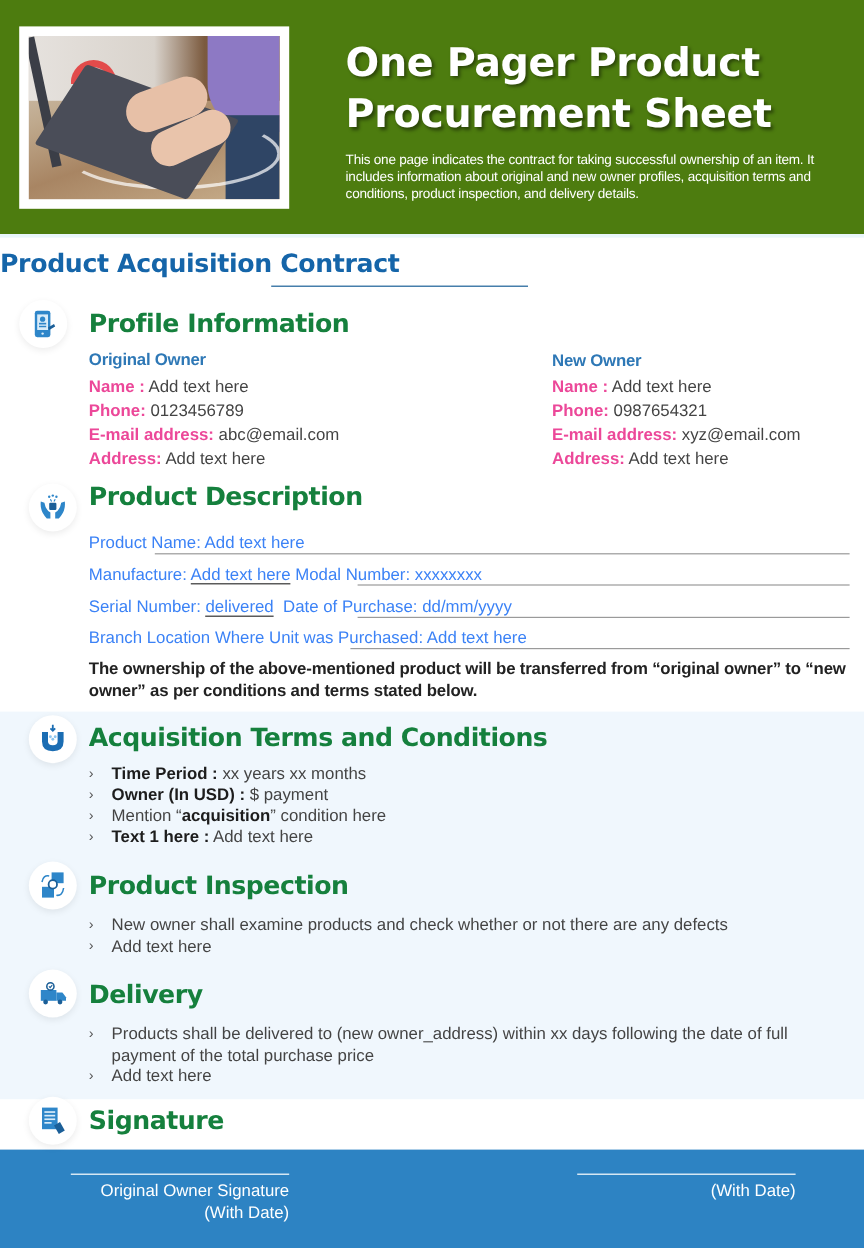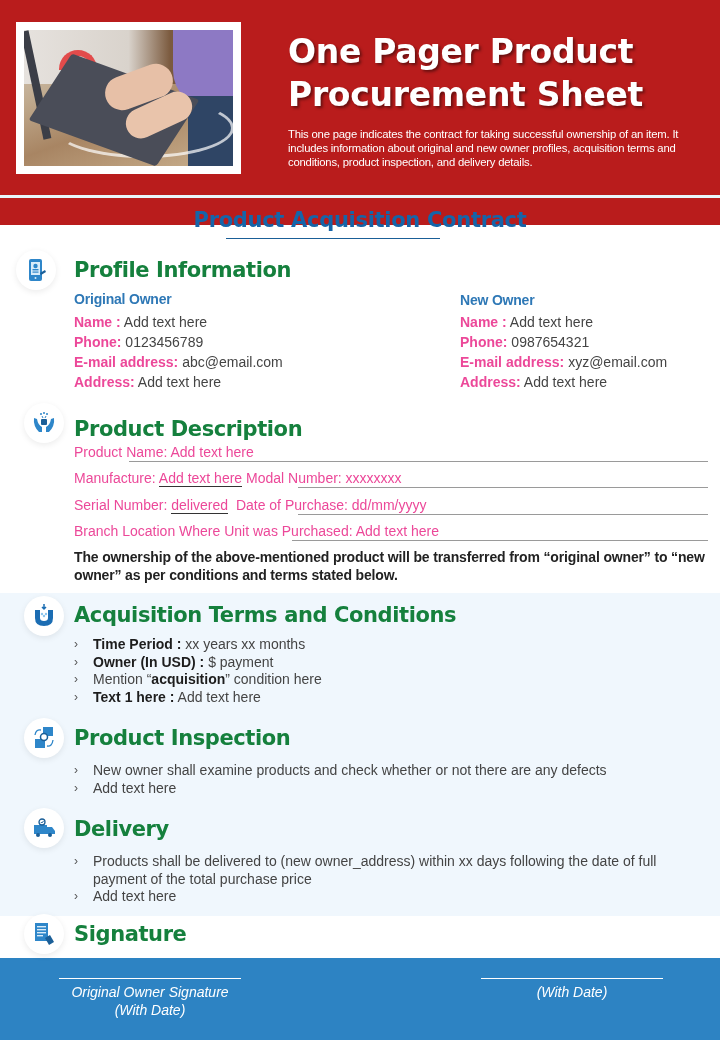--- a/index.html
+++ b/index.html
@@ -1,71 +1,71 @@
 <!DOCTYPE html>
 <html><head>
 <meta charset="utf-8">
 <style>
   * { box-sizing: border-box; margin: 0; padding: 0; }
   html, body { width: 720px; height: 1040px; background: #ffffff; overflow: hidden; }
   body { font-family: "Liberation Sans", sans-serif; color: #222; position: relative; }
 
   
-  .header { position: absolute; left: 0; top: 0; width: 720px; height: 225px; background: #b91c1c; }
+  .header { position: absolute; left: 0; top: 0; width: 720px; height: 195px; background: #4d7c0f; }
   .photo-frame { position: absolute; left: 16px; top: 22px; width: 225px; height: 152px; background: #fff; padding: 8px; }
   .photo { width: 100%; height: 100%; position: relative; overflow: hidden;
            background: linear-gradient(160deg, #d8cfc4 0%, #bfa98d 35%, #a88563 60%, #c9b08e 100%); }
   .photo .wall { position: absolute; left: 0; top: 0; width: 100%; height: 40%; background: linear-gradient(90deg,#e6e2de 0%, #d9d3cc 50%, #7b5a3e 70%, #6b4c33 100%); }
   .photo .sleeve { position: absolute; right: 0; top: 0; width: 60px; height: 80px; background: #8d79c4; border-bottom-left-radius: 40px; }
   .photo .jeans { position: absolute; right: 0; bottom: 0; width: 45px; height: 70px; background: #2f4565; }
   .photo .laptop { position: absolute; left: 15px; top: 45px; width: 150px; height: 70px; background: #4a4d58; transform: skewX(-18deg) rotate(18deg); border-radius: 3px; }
   .photo .screen { position: absolute; left: 8px; top: 0; width: 8px; height: 110px; background: #3b3e47; transform: rotate(-12deg); }
   .photo .hand { position: absolute; left: 80px; top: 40px; width: 70px; height: 34px; background: #e7c0a7; border-radius: 18px; transform: rotate(-20deg); }
   .photo .hand2 { position: absolute; left: 100px; top: 70px; width: 70px; height: 30px; background: #e9c4ab; border-radius: 16px; transform: rotate(-25deg); }
   .photo .headphones { position: absolute; left: 35px; top: 20px; width: 38px; height: 20px; border: 6px solid #e24b4b; border-bottom: none; border-radius: 20px 20px 0 0; }
   .photo .table-edge { position: absolute; left: 30px; bottom: 8px; width: 180px; height: 60px; border: 3px solid rgba(255,255,255,.7); border-radius: 50%; border-top-color: transparent; border-left-color: transparent; }
 
   .title { position: absolute; left: 288px; top: 30px; width: 420px; font-family: "DejaVu Sans", sans-serif; font-weight: bold; font-size: 33px; line-height: 43px; color: #ffffff; text-shadow: 2px 2px 3px rgba(0,0,0,.45); letter-spacing: -0.3px; }
   .subtitle { position: absolute; left: 288px; top: 127px; width: 410px; font-size: 11.3px; line-height: 14px; color: #ffffff; letter-spacing: -0.2px; }
 
   .thin-line { position: absolute; left: 0; top: 195px; width: 720px; height: 3px; background: #e9f6fb; }
 
   
-  .contract-title { position: absolute; left: 0; top: 208px; width: 720px; text-align: center; font-family: "DejaVu Sans", sans-serif; font-weight: bold; font-size: 21px; color: #1565a9; letter-spacing: -0.3px; }
+  .contract-title { position: absolute; left: 0; top: 208px; width: 720px; font-family: "DejaVu Sans", sans-serif; font-weight: bold; font-size: 21px; color: #1565a9; letter-spacing: -0.3px; }
   .contract-underline { position: absolute; left: 226px; top: 238px; width: 214px; height: 1px; background: #1a5f97; }
 
   
   .band-light { position: absolute; left: 0; top: 593px; width: 720px; height: 323px; background: #f0f7fd; }
   .footer { position: absolute; left: 0; top: 958px; width: 720px; height: 82px; background: #2d83c3; }
 
   
   .icon-circle { position: absolute; width: 40px; height: 40px; border-radius: 50%; background: #ffffff; box-shadow: 0 2px 6px rgba(0,0,0,.08); display: flex; align-items: center; justify-content: center; }
   .icon-circle svg { width: 26px; height: 26px; }
 
   .sec-title { position: absolute; left: 74px; font-family: "DejaVu Sans", sans-serif; font-weight: bold; font-size: 21px; color: #15803d; letter-spacing: -0.4px; }
 
   
   .owner-head { position: absolute; font-size: 14px; font-weight: bold; color: #2e78b6; letter-spacing: -0.2px; }
   .kv { position: absolute; font-size: 14px; line-height: 20px; color: #444; white-space: nowrap; }
   .kv b { color: #ec4899; }
 
   
-  .pd-line { position: absolute; left: 74px; width: 634px; font-size: 14px; color: #ec4899; height: 20px; line-height: 20px; white-space: nowrap; }
+  .pd-line { position: absolute; left: 74px; width: 634px; font-size: 14px; color: #3b82f6; height: 20px; line-height: 20px; white-space: nowrap; }
   .pd-line .rule { position: absolute; bottom: 0; height: 1px; background: #9a9a9a; right: 0; }
   .pd-line u { text-decoration: none; border-bottom: 1px solid #333; }
   .pd-bold { position: absolute; left: 74px; top: 548px; width: 640px; font-size: 14px; font-weight: bold; line-height: 18px; color: #222; letter-spacing: -0.15px; }
 
   
   .blist { position: absolute; left: 74px; list-style: none; font-size: 14px; color: #444; }
   .blist li { position: relative; padding-left: 19px; line-height: 17.7px; }
   .blist li .chev { position: absolute; left: 0; top: 0; color: #555; font-size: 12px; }
   .blist li b { color: #1d1d1d; }
 
   
-  .sig { position: absolute; top: 978px; width: 182px; text-align: center; color: #ffffff; font-size: 14px; line-height: 18px; font-style: italic; }
+  .sig { position: absolute; top: 978px; width: 182px; text-align: right; color: #ffffff; font-size: 14px; line-height: 18px; }
   .sig .sig-line { height: 1px; background: #ffffff; margin-bottom: 4px; }
 </style>
 </head>
 <body>
 
 <div class="header">
   <div class="photo-frame">
     <div class="photo">
       <div class="wall"></div>
       <div class="headphones"></div>
@@ -121,21 +121,21 @@
   <svg viewBox="0 0 26 26">
     <path d="M3 8 Q2 16 8 22 L11 22 L11 17 Q7 15 6 9 Z" fill="#2e86c9"></path>
     <path d="M23 8 Q24 16 18 22 L15 22 L15 17 Q19 15 20 9 Z" fill="#2e86c9"></path>
     <rect x="10" y="9" width="6" height="6" rx="1" fill="#1b5f98"></rect>
     <circle cx="10" cy="4" r="1" fill="#2e86c9"></circle>
       <circle cx="13" cy="3" r="1" fill="#2e86c9"></circle>
       <circle cx="16" cy="4" r="1" fill="#2e86c9"></circle>
     <path d="M11 6 L12 8 M15 6 L14 8" stroke="#2e86c9" stroke-width="1"></path>
   </svg>
 </div>
-<div class="sec-title" style="top:417px;">Product Description</div>
+<div class="sec-title" style="top:402px;">Product Description</div>
 
 <div class="pd-line" style="top:442px;">
   <span>Product</span>
   <span>Name: Add text here</span>
   <div class="rule" style="left:55px;"></div>
 </div>
 <div class="pd-line" style="top:468px;">
   <span>Manufacture:</span>
   <u>Add text here</u>
   <span>Modal</span>

